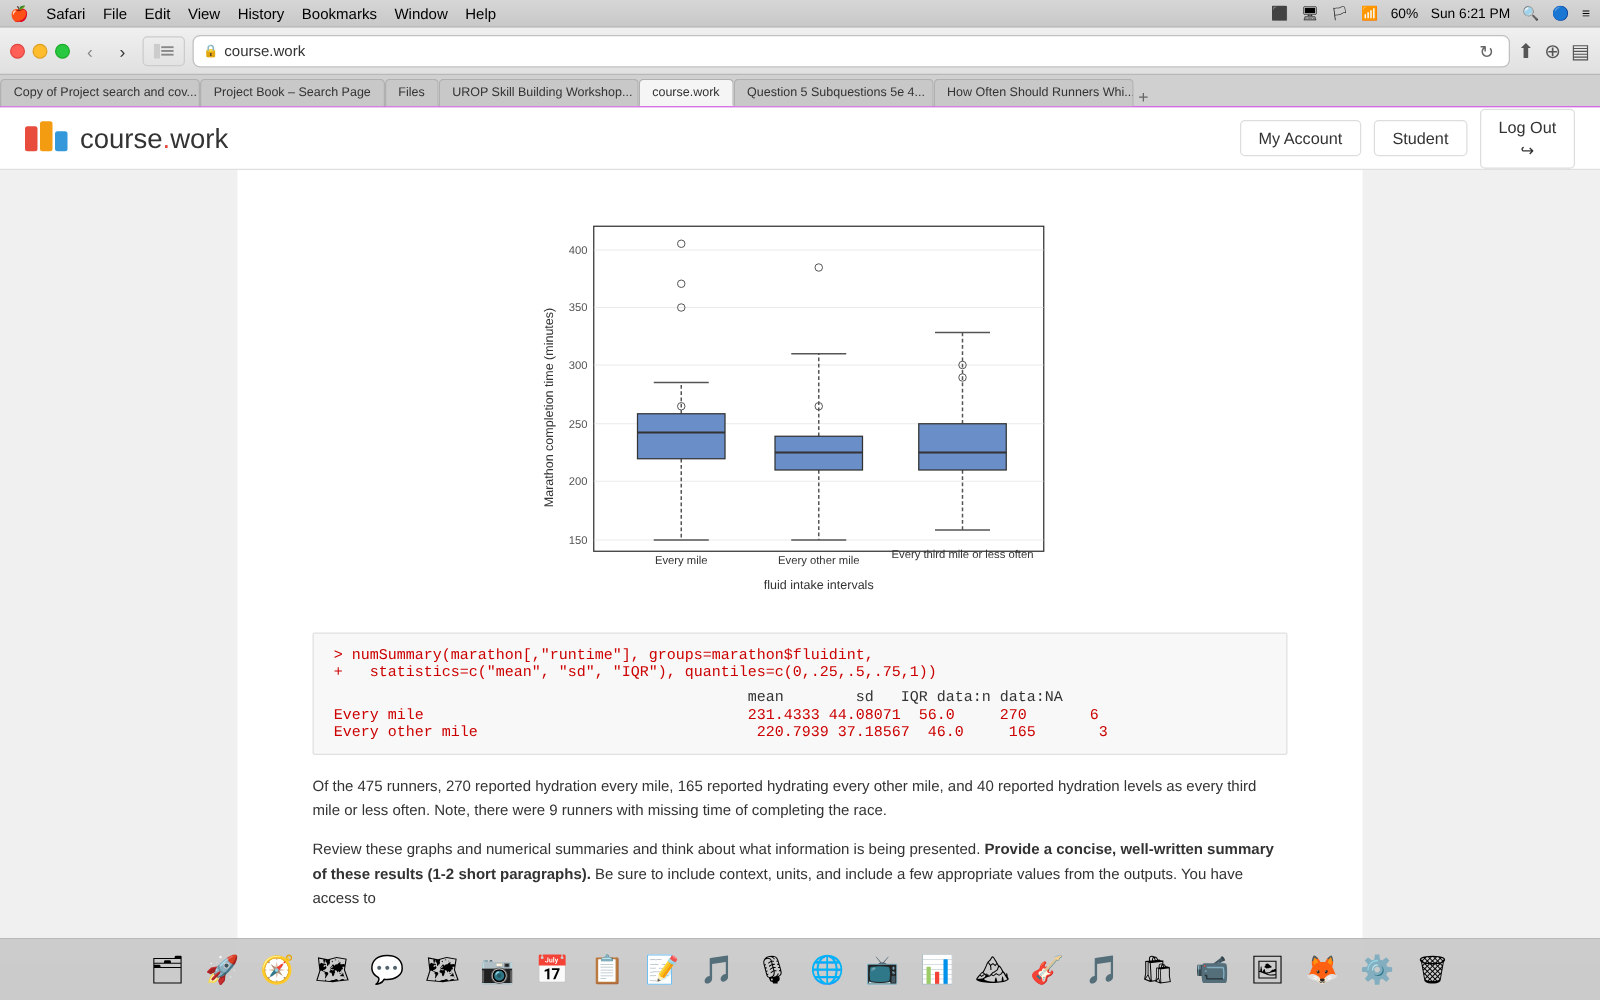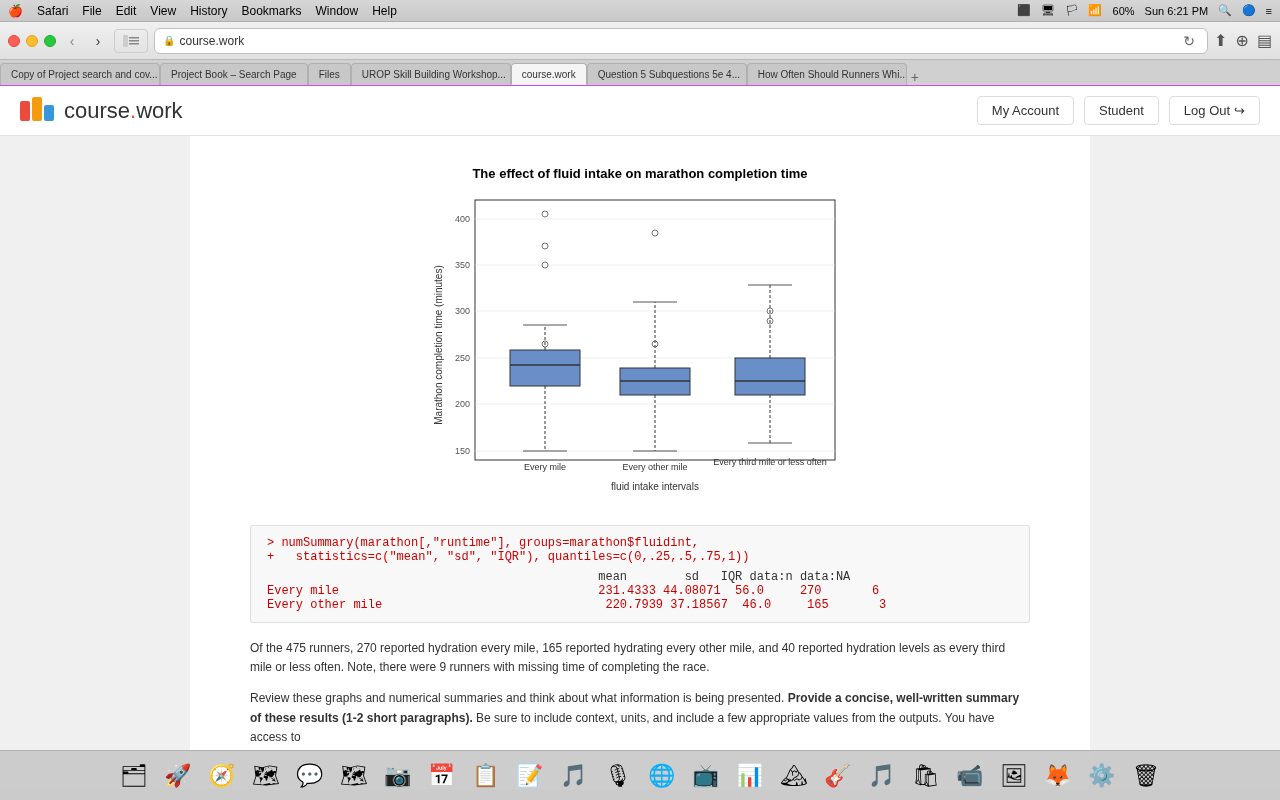--- a/index.html
+++ b/index.html
@@ -126,21 +126,21 @@
     .header-btn {
       padding: 6px 14px;
       font-size: 13px;
       background: none;
       border: 1px solid #ddd;
       border-radius: 4px;
       cursor: pointer;
       color: #333;
     }
     .header-btn.logout {
-      display: flex; align-items: center; gap: 4px;
+      display: flex; align-items: center; gap: 4px; flex-direction: column;
     }
 
     
     .chart-container {
       text-align: center;
       margin-bottom: 20px;
     }
     .chart-title {
       font-size: 13px;
       font-weight: bold;
@@ -307,21 +307,20 @@
       <span>Log Out</span>
       <span>↪</span>
     </button>
   </div>
 </div>
 
 <div class="page-bg">
   <div class="page-card">
 
     <div class="chart-container">
-      <div class="chart-title">The effect of fluid intake on marathon completion time</div>
       <div class="chart-area">
         <svg width="420" height="320" viewBox="0 0 420 320" style="font-family: Arial, sans-serif; font-size: 10px;">
 
           <text x="12" y="160" text-anchor="middle" transform="rotate(-90,12,160)" font-size="10" fill="#333">Marathon completion time (minutes)</text>
 
           <rect x="45" y="15" width="360" height="260" fill="white" stroke="#333" stroke-width="1"></rect>
 
           <line x1="45" y1="266" x2="405" y2="266" stroke="#ddd" stroke-width="0.5"></line>
           <text x="40" y="269" text-anchor="end" font-size="9" fill="#555">150</text>
           <line x1="45" y1="219" x2="405" y2="219" stroke="#ddd" stroke-width="0.5"></line>

